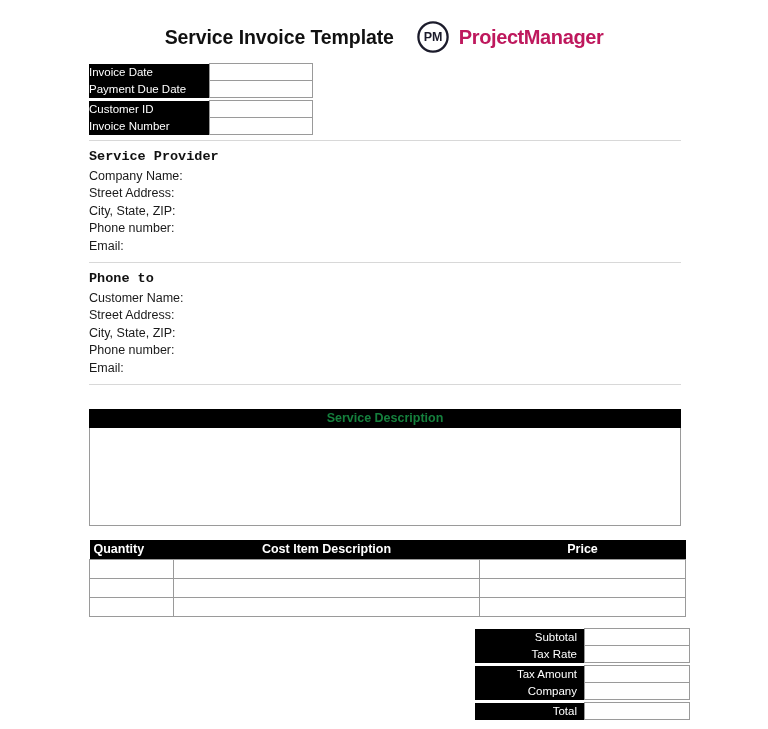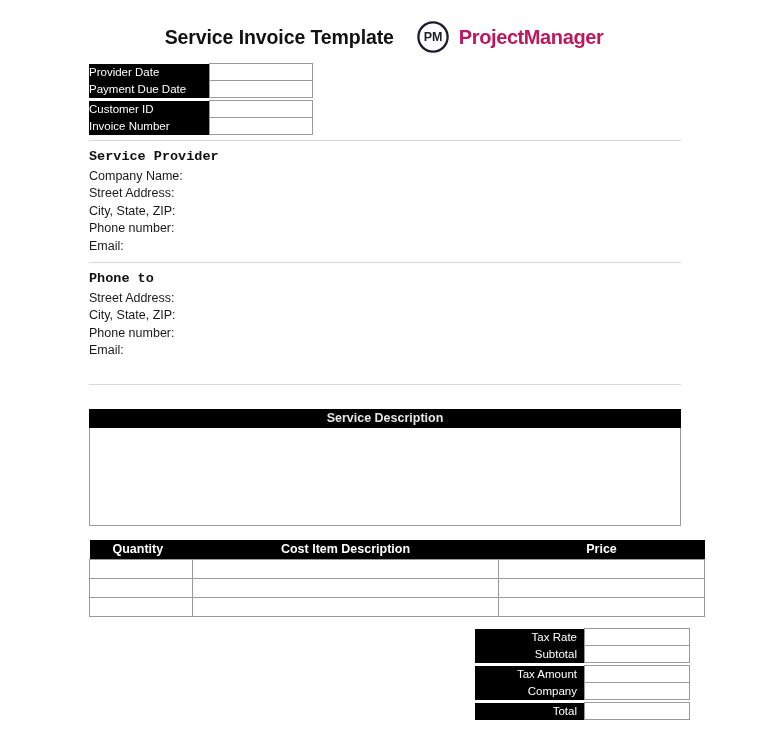--- a/index.html
+++ b/index.html
@@ -146,21 +146,21 @@
 
   
   .sd-block {
     position: absolute;
     left: 89px;
     top: 409px;
     width: 592px;
   }
   .sd-head {
     background: #000000;
-    color: #e5e5e5;
+    color: #15803d;
     font-size: 12.5px;
     font-weight: bold;
     text-align: center;
     line-height: 19px;
     height: 19px;
   }
   .sd-body {
     height: 97px;
     background: #ffffff;
     border: 1px solid #9a9a9a;
@@ -182,21 +182,21 @@
     font-size: 12.5px;
     font-weight: bold;
     height: 19px;
     line-height: 19px;
     padding: 0;
     border: none;
   }
   #items-table th.c-qty {
     width: 80px;
     text-align: left;
-    padding-left: 23px;
+    padding-left: 4px;
   }
   #items-table th.c-desc {
     width: 306px;
     text-align: center;
   }
   #items-table th.c-price {
     width: 206px;
     text-align: center;
   }
   #items-table td {
@@ -219,21 +219,21 @@
         <circle cx="17" cy="17" r="14.6" fill="none" stroke="#1b1b2b" stroke-width="2.3"></circle>
         <text x="17" y="17" text-anchor="middle" dominant-baseline="central" font-family="Liberation Sans, sans-serif" font-size="12.5" font-weight="bold" fill="#1b1b2b">PM</text>
       </svg>
       <div class="brand-name">ProjectManager</div>
     </div>
   </div>
 
   <table class="kv-table" id="meta-table">
     <tbody>
       <tr>
-        <td class="kv-label">Provider Date</td>
+        <td class="kv-label">Invoice Date</td>
         <td class="kv-value"></td>
       </tr>
       <tr>
         <td class="kv-label">Payment Due Date</td>
         <td class="kv-value"></td>
       </tr>
       <tr class="kv-gap">
         <td></td>
         <td class="kv-value"></td>
       </tr>
@@ -254,20 +254,21 @@
     <div class="party-field">Company Name:</div>
     <div class="party-field">Street Address:</div>
     <div class="party-field">City, State, ZIP:</div>
     <div class="party-field">Phone number:</div>
     <div class="party-field">Email:</div>
   </div>
 
   <div class="rule" style="top:262px;"></div>
   <div class="party" style="top:269px;">
     <div class="party-title">Phone to</div>
+    <div class="party-field">Customer Name:</div>
     <div class="party-field">Street Address:</div>
     <div class="party-field">City, State, ZIP:</div>
     <div class="party-field">Phone number:</div>
     <div class="party-field">Email:</div>
   </div>
   <div class="rule" style="top:384px;"></div>
 
   <div class="sd-block">
     <div class="sd-head">Service Description</div>
     <div class="sd-body"></div>
@@ -296,25 +297,25 @@
         <td></td>
         <td></td>
         <td></td>
       </tr>
     </tbody>
   </table>
 
   <table class="kv-table" id="totals-table">
     <tbody>
       <tr>
+        <td class="kv-label right">Subtotal</td>
+        <td class="kv-value"></td>
+      </tr>
+      <tr>
         <td class="kv-label right">Tax Rate</td>
-        <td class="kv-value"></td>
-      </tr>
-      <tr>
-        <td class="kv-label right">Subtotal</td>
         <td class="kv-value"></td>
       </tr>
       <tr class="kv-gap">
         <td></td>
         <td class="kv-value"></td>
       </tr>
       <tr>
         <td class="kv-label right">Tax Amount</td>
         <td class="kv-value"></td>
       </tr>

